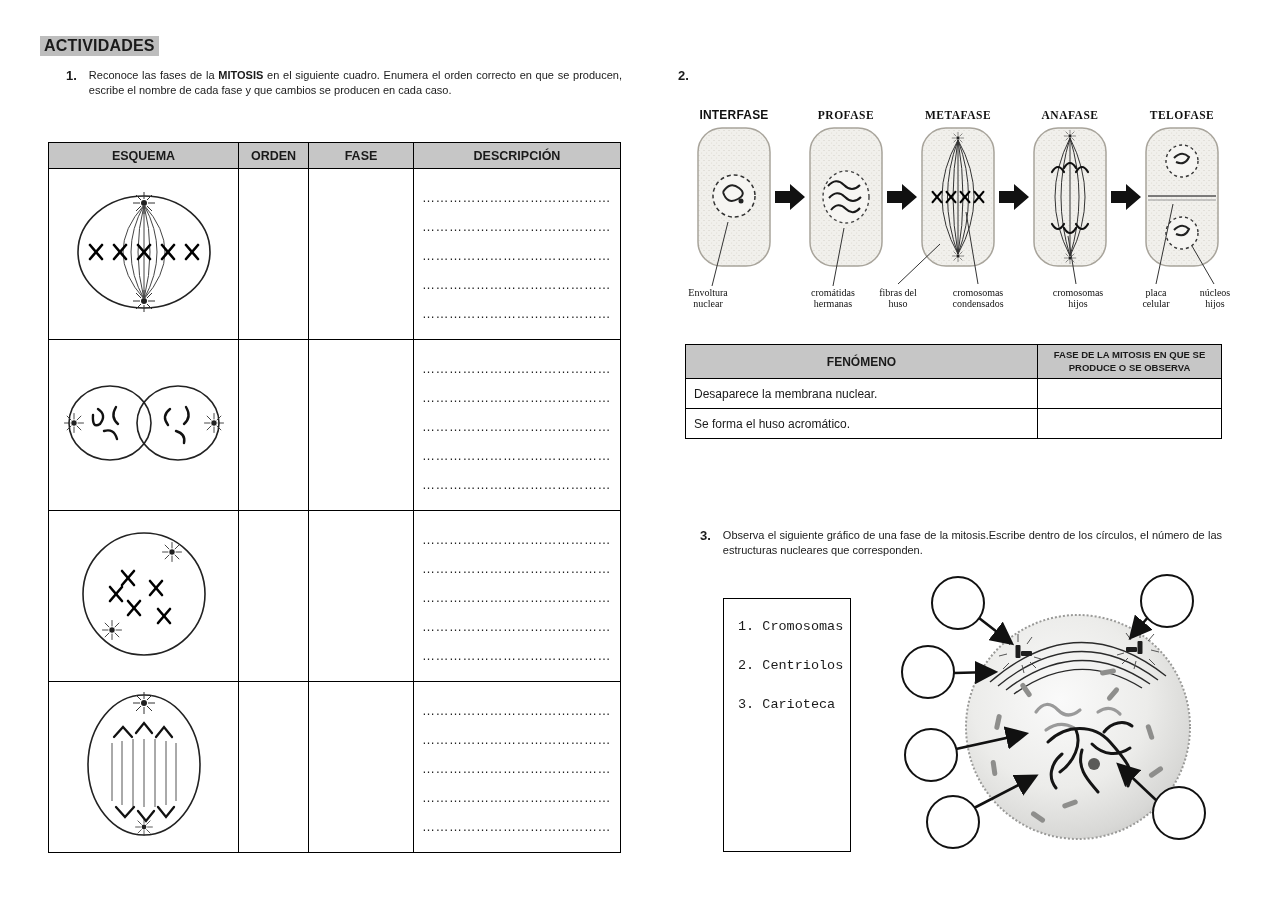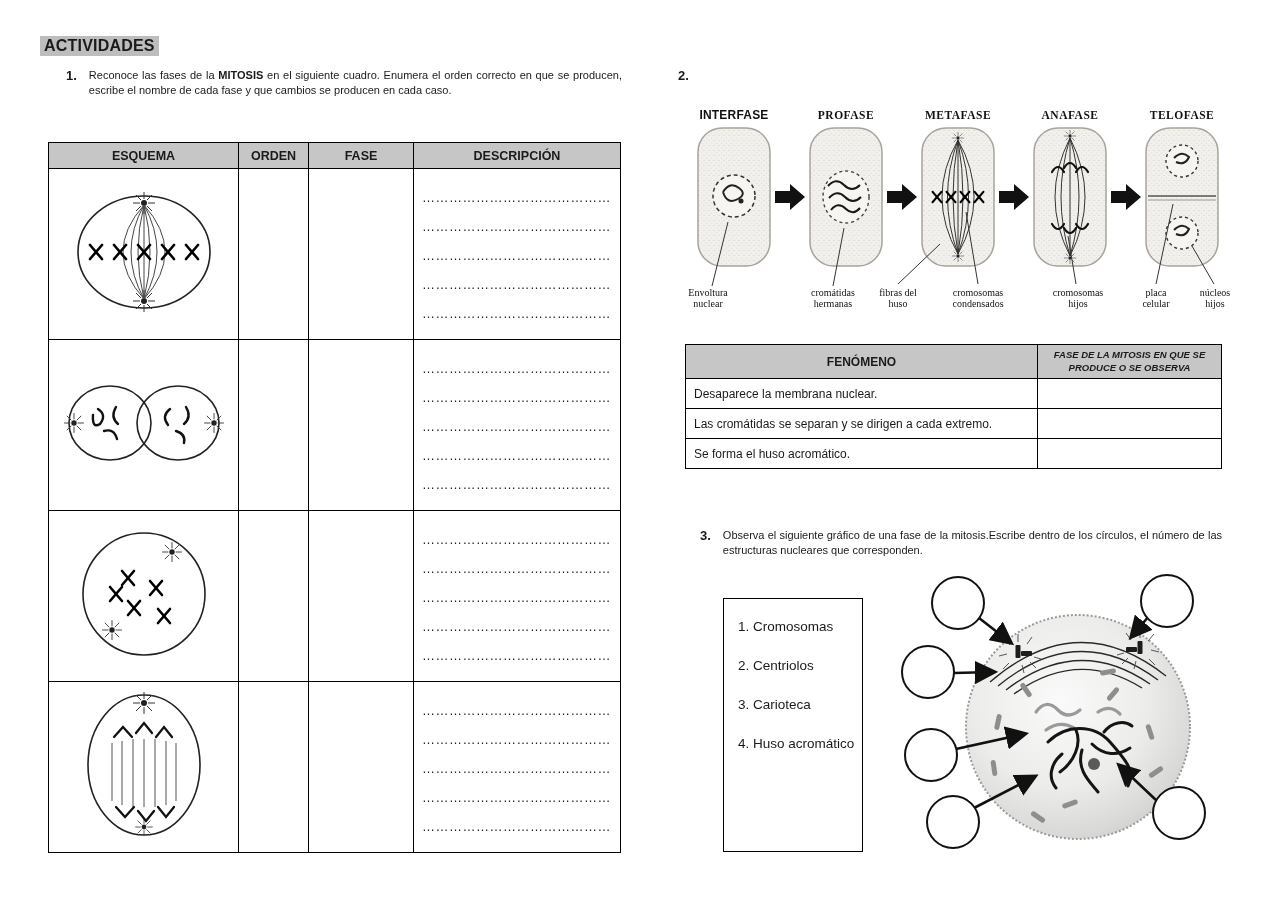--- a/index.html
+++ b/index.html
@@ -30,26 +30,26 @@
   
   .scheme { position:absolute; left:678px; top:104px; }
   .ph  { font-family:"Liberation Serif", serif; font-size:11.5px; font-weight:bold; fill:#111; letter-spacing:0.5px; }
   .ph-first { font-family:"Liberation Sans", sans-serif; font-size:12px; letter-spacing:0.2px; }
   .lbl { font-family:"Liberation Serif", serif; font-size:10px; fill:#111; }
 
   
   .t2 { left:685px; top:344px; width:536px; }
   .t2 th { background:var(--header-bg,#c6c6c6); }
   .t2 .fen-h  { font-size:12px; font-weight:bold; height:34px; text-align:center; }
-  .t2 .fase-h { font-size:9.5px; font-weight:bold; text-align:center; line-height:1.3; padding:2px 8px;font-style:italic; }
+  .t2 .fase-h { font-size:9.5px; font-weight:bold; text-align:center; line-height:1.3; padding:2px 8px; }
   .t2 td { height:30px; font-size:12px; padding:2px 8px; vertical-align:middle;margin-top:39px; }
 
   
-  .structures-box { position:absolute; left:723px; top:598px; width:140px; height:254px;
-                    border:1.5px solid #000; padding:8px 0 0 14px; background:#fff; }
+  .structures-box { position:absolute; left:723px; top:598px; width:128px; height:254px;
+                    border:1.5px solid #000; padding:8px 0 0 14px; background:#fff;font-family:Liberation Mono, monospace; }
   .structure-item { height:39px; display:flex; align-items:center; font-size:13.5px; }
   .cell-fig { position:absolute; left:898px; top:572px; }
 </style>
 </head>
 <body>
 
 <svg width="0" height="0" style="position:absolute" aria-hidden="true">
   <defs>
     <g id="aster">
       <circle r="3" fill="#222"></circle>
@@ -408,40 +408,35 @@
         <th class="fen-h">FENÓMENO</th>
         <th class="fase-h">FASE DE LA MITOSIS EN QUE SE PRODUCE O SE OBSERVA</th>
       </tr>
     </thead>
     <tbody id="fenomeno-body">
         <tr>
           <td>Desaparece la membrana nuclear.</td>
           <td></td>
         </tr>
         <tr>
-          <td>Las cromátidas se separan y se dirigen a cada extremo.</td>
-          <td></td>
-        </tr>
-        <tr>
           <td>Se forma el huso acromático.</td>
           <td></td>
         </tr>
       </tbody>
   </table>
 
   <div class="act-head" style="left:700px; top:528px; width:522px;">
     <span class="num">3.</span>
     <p class="instr">Observa el siguiente gráfico de una fase de la mitosis.Escribe dentro de los círculos, el número de las estructuras nucleares que corresponden.</p>
   </div>
 
   <div class="structures-box" id="structures-list">
       <div class="structure-item">1. Cromosomas</div>
       <div class="structure-item">2. Centriolos</div>
       <div class="structure-item">3. Carioteca</div>
-      <div class="structure-item">4. Huso acromático</div>
     </div>
 
   <svg class="cell-fig" width="342" height="288" viewBox="0 0 342 288">
 
     <circle cx="180" cy="155" r="112" fill="url(#cellShade)" stroke="#9a9a98" stroke-width="2" stroke-dasharray="2 2"></circle>
 
     <g fill="none" stroke="#2a2a2a" stroke-width="1.4">
       <path d="M92,110 Q180,34 268,104"></path>
       <path d="M100,114 Q180,48 260,108"></path>
       <path d="M108,118 Q180,62 252,112"></path>

